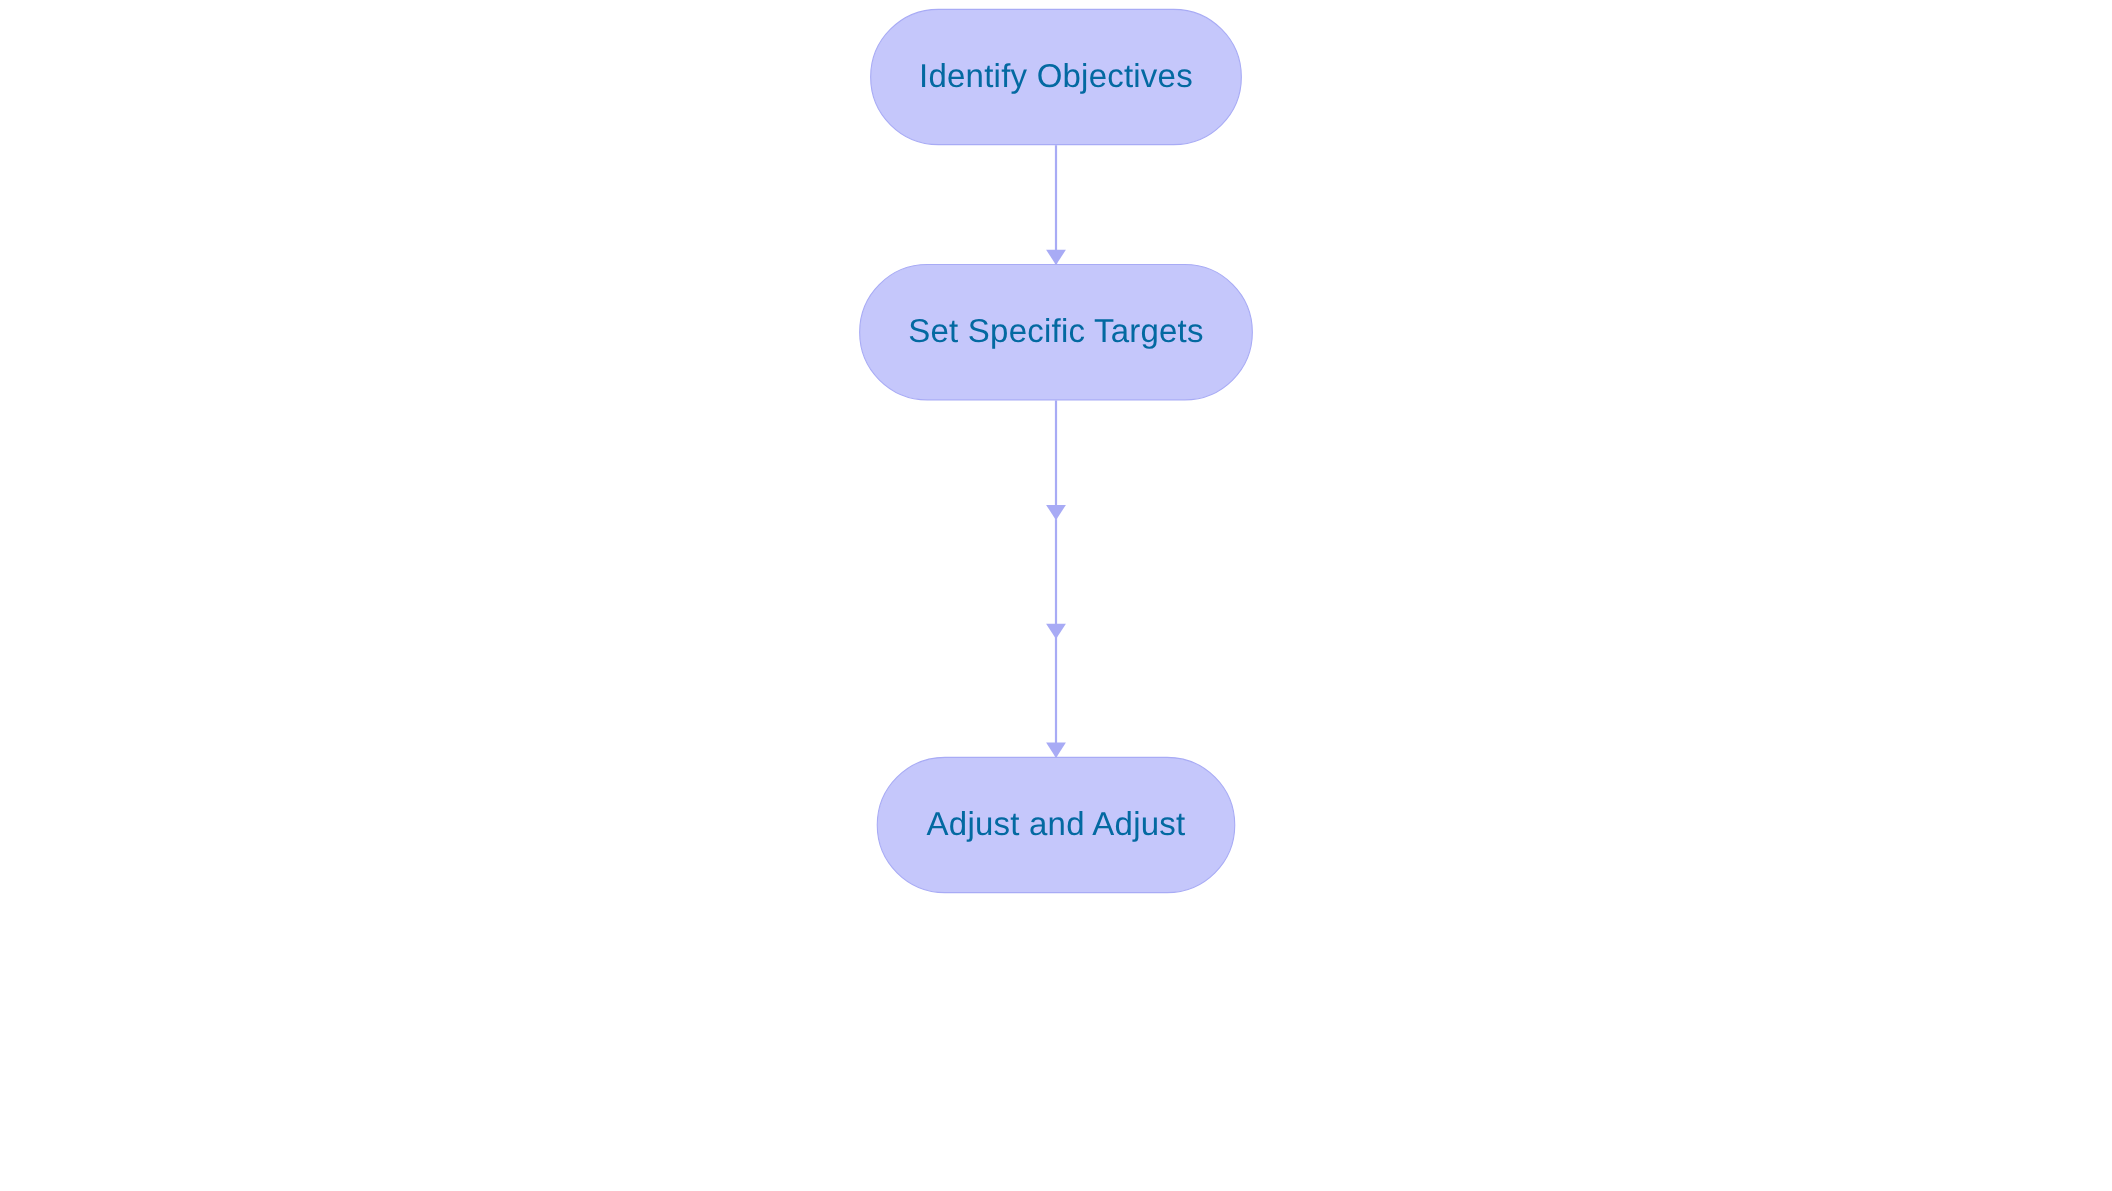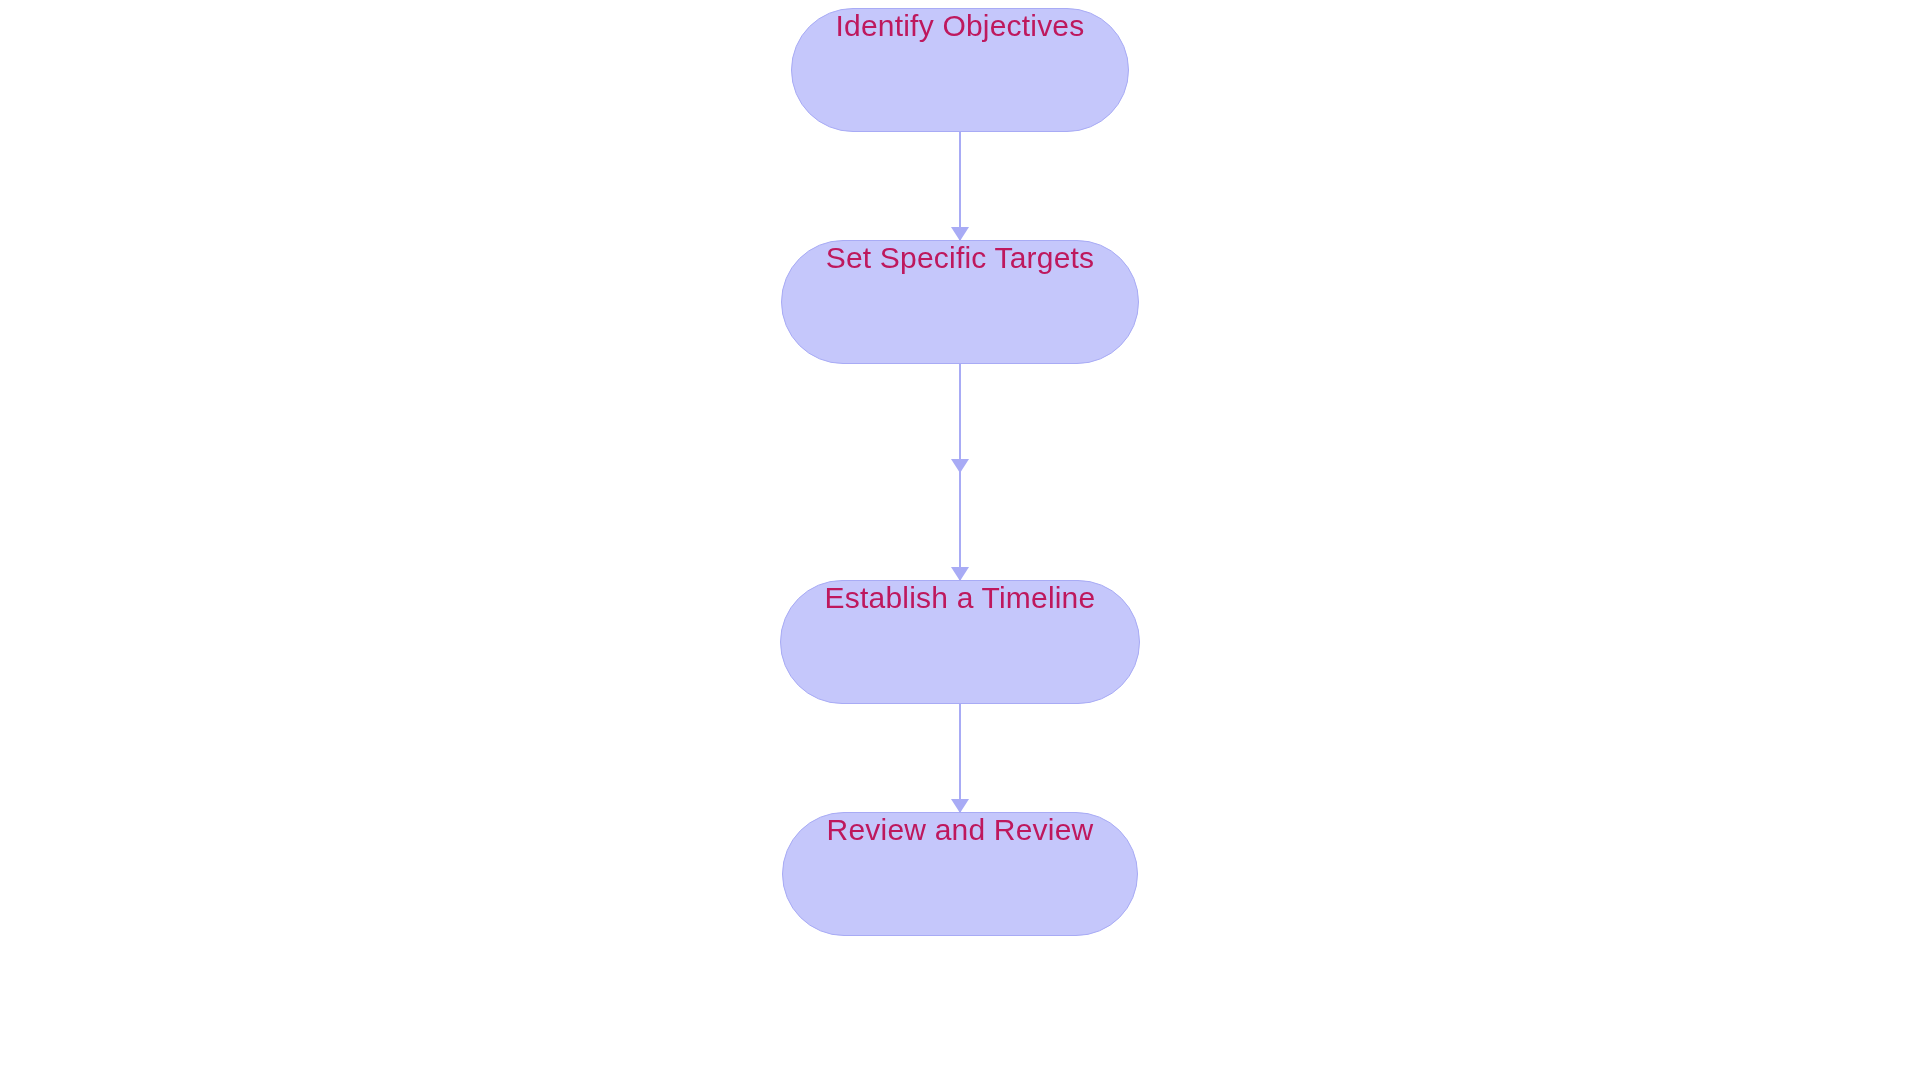--- a/index.html
+++ b/index.html
@@ -20,23 +20,23 @@
     display: flex;
     flex-direction: column;
     align-items: center;
     justify-content: flex-start;
   }
   .node {
     box-sizing: border-box;
     background: #c5c7fb;
     border: 1.5px solid #a8abf5;
     border-radius: 999px;
-    color: #be185d;
+    color: #0369a1;
     display: flex;
-    align-items: flex-start;
+    align-items: center;
     justify-content: center;
     font-size: 30px;
     letter-spacing: 0.2px;
     white-space: nowrap;
     padding: 0 44px;
     height: 124px;
   }
   .connector {
     width: 3px;
     position: relative;
@@ -85,26 +85,23 @@
     <div class="line"></div>
     <div class="arrow"></div>
   </div>
 
 
   <div class="connector" style="height:108px;">
     <div class="line"></div>
     <div class="arrow"></div>
   </div>
 
-  <div class="node">
-    <span>Establish a Timeline</span>
-  </div>
 
   <div class="connector" style="height:108px;">
     <div class="line"></div>
     <div class="arrow"></div>
   </div>
 
   <div class="node">
-    <span>Review and Review</span>
+    <span>Adjust and Adjust</span>
   </div>
 
 </div>
 
 </body></html>

